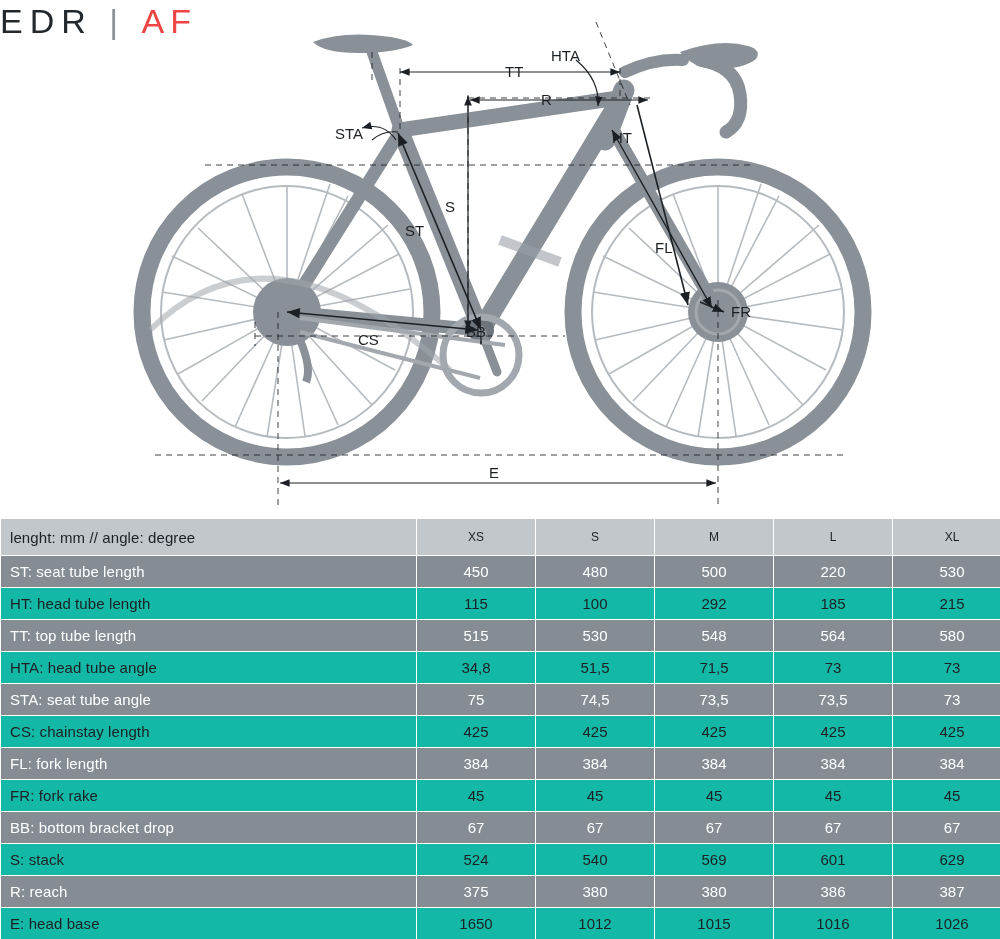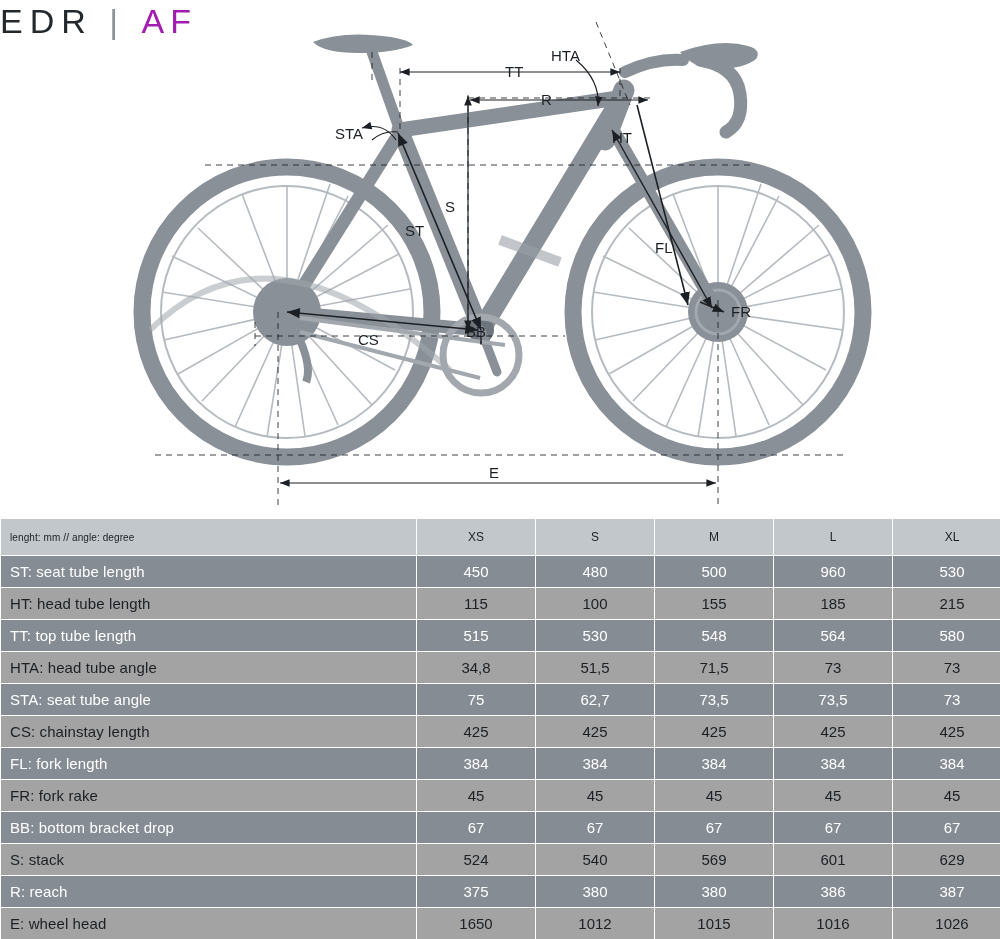--- a/index.html
+++ b/index.html
@@ -12,21 +12,21 @@
     position:relative;
   }
   
   #logo{
     position:absolute;top:2px;left:0;
     font-size:34px;letter-spacing:7px;
     color:#23282d;font-weight:400;
     font-family:"Liberation Sans", sans-serif;
   }
   #logo .sep{color:#8d9298;font-weight:300;}
-  #logo .af{color:#a21caf;letter-spacing:6px;}
+  #logo .af{color:#ef4444;letter-spacing:6px;}
 
   
   #diagram{
     position:absolute;top:0;left:0;width:1000px;height:518px;
   }
   #diagram svg{display:block;}
 
   
   #geo-table{
     position:absolute;top:518px;left:0;width:1000px;
@@ -47,27 +47,27 @@
     letter-spacing:0.1px;
   }
   #geo-table .val{
     text-align:center;
     width:118px;
   }
   
   #geo-table tr.head td{
     background:#c2c7cc;
     color:#1c2024;
-    font-size:10px;
+    font-size:15px;
     height:36px;
   }
   #geo-table tr.head td.val{font-size:12px;}
   
   tr.dark td{background:#858c94;color:#ffffff;}
-  tr.light td{background:#a3a3a3;color:#1c2024;}
+  tr.light td{background:#14b8a6;color:#1c2024;}
   tr.dark td.lab,tr.light td.lab{font-size:15px;}
 </style>
 </head>
 <body>
 
 <div id="logo">
   <span>EDR</span>
   <span class="sep">|</span>
   <span class="af">AF</span>
 </div>
@@ -248,28 +248,28 @@
       <td class="val">M</td>
       <td class="val">L</td>
       <td class="val">XL</td>
     </tr>
 
     <tr class="dark">
       <td class="lab">ST: seat tube length</td>
       <td class="val">450</td>
       <td class="val">480</td>
       <td class="val">500</td>
-      <td class="val">960</td>
+      <td class="val">220</td>
       <td class="val">530</td>
     </tr>
     <tr class="light">
       <td class="lab">HT: head tube length</td>
       <td class="val">115</td>
       <td class="val">100</td>
-      <td class="val">155</td>
+      <td class="val">292</td>
       <td class="val">185</td>
       <td class="val">215</td>
     </tr>
     <tr class="dark">
       <td class="lab">TT: top tube length</td>
       <td class="val">515</td>
       <td class="val">530</td>
       <td class="val">548</td>
       <td class="val">564</td>
       <td class="val">580</td>
@@ -278,21 +278,21 @@
       <td class="lab">HTA: head tube angle</td>
       <td class="val">34,8</td>
       <td class="val">51,5</td>
       <td class="val">71,5</td>
       <td class="val">73</td>
       <td class="val">73</td>
     </tr>
     <tr class="dark">
       <td class="lab">STA: seat tube angle</td>
       <td class="val">75</td>
-      <td class="val">62,7</td>
+      <td class="val">74,5</td>
       <td class="val">73,5</td>
       <td class="val">73,5</td>
       <td class="val">73</td>
     </tr>
     <tr class="light">
       <td class="lab">CS: chainstay length</td>
       <td class="val">425</td>
       <td class="val">425</td>
       <td class="val">425</td>
       <td class="val">425</td>
@@ -332,21 +332,21 @@
     </tr>
     <tr class="dark">
       <td class="lab">R: reach</td>
       <td class="val">375</td>
       <td class="val">380</td>
       <td class="val">380</td>
       <td class="val">386</td>
       <td class="val">387</td>
     </tr>
     <tr class="light">
-      <td class="lab">E: wheel head</td>
+      <td class="lab">E: head base</td>
       <td class="val">1650</td>
       <td class="val">1012</td>
       <td class="val">1015</td>
       <td class="val">1016</td>
       <td class="val">1026</td>
     </tr>
   </tbody>
 </table>
 
 </body></html>

